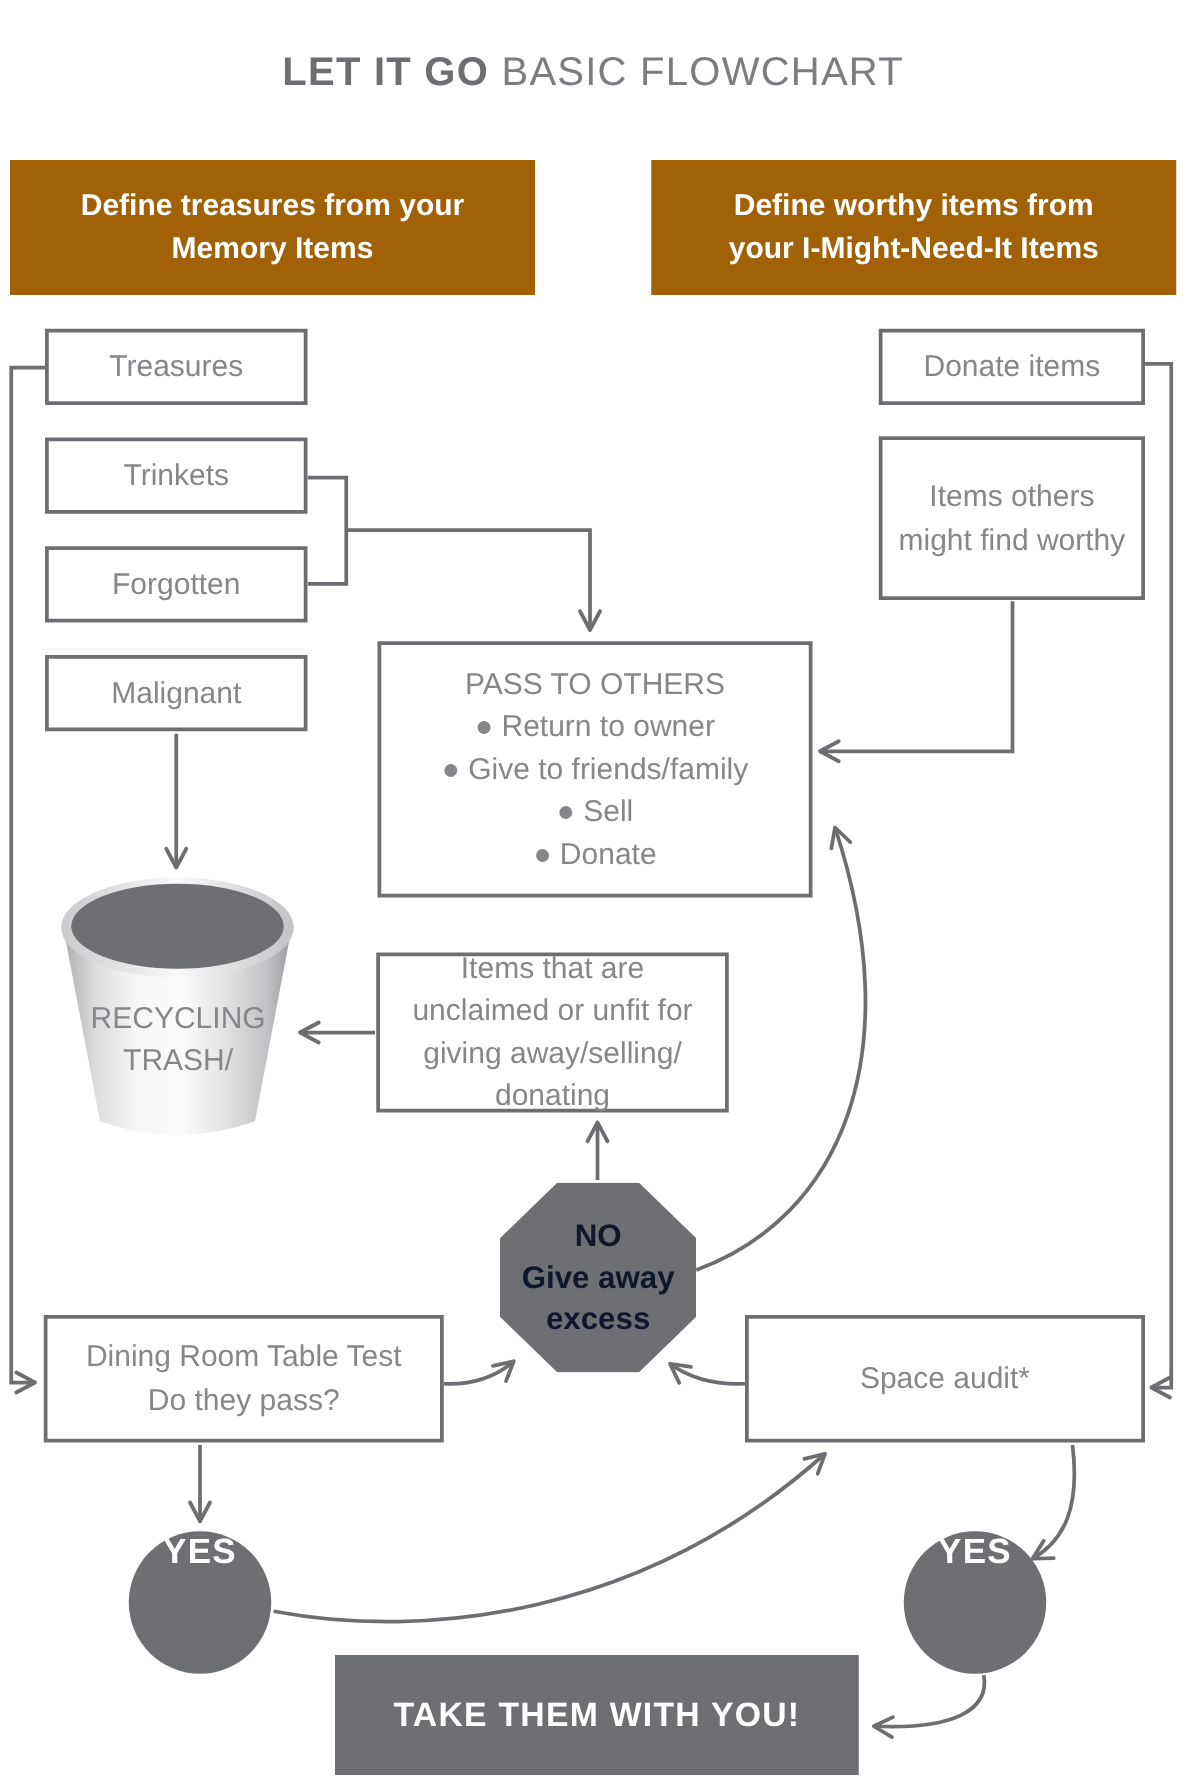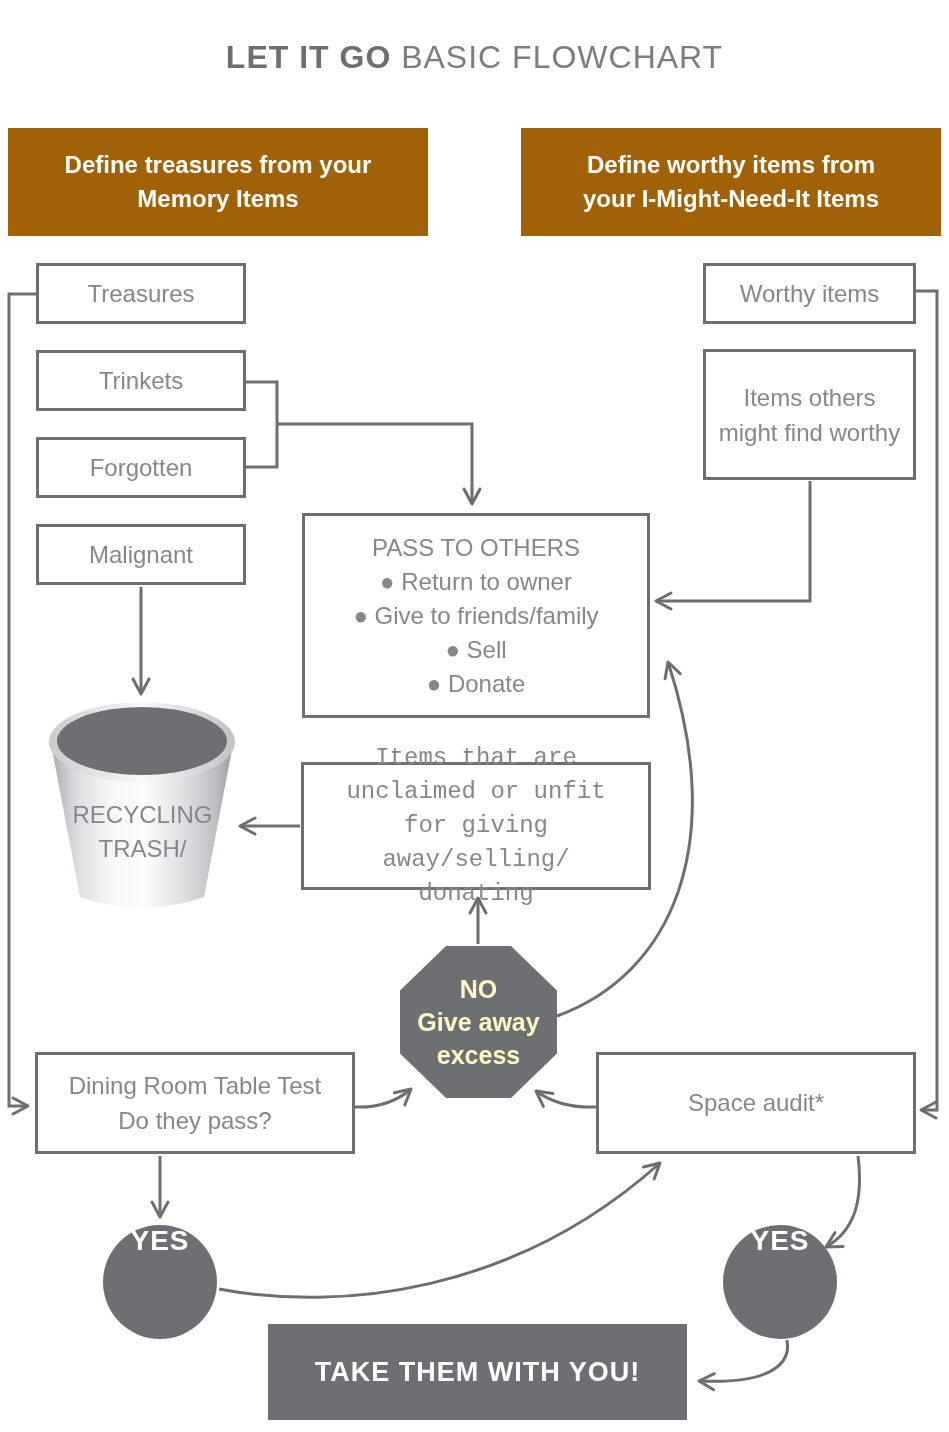--- a/index.html
+++ b/index.html
@@ -30,27 +30,27 @@
     display:flex;flex-direction:column;align-items:center;justify-content:center;
     text-align:center;
   }
   .b-treasures{left:36px;top:263px;width:210px;height:61px;}
   .b-trinkets {left:36px;top:350px;width:210px;height:61px;}
   .b-forgotten{left:36px;top:437px;width:210px;height:61px;}
   .b-malignant{left:36px;top:524px;width:210px;height:61px;}
   .b-worthy   {left:703px;top:263px;width:213px;height:61px;}
   .b-others   {left:703px;top:349px;width:213px;height:131px;line-height:35px;padding:6px;}
   .b-pass     {left:302px;top:513px;width:348px;height:205px;line-height:34px;}
-  .b-unclaimed{left:301px;top:762px;width:350px;height:128px;line-height:34px;padding:4px 14px;font-family:Liberation Mono, monospace;}
+  .b-unclaimed{left:301px;top:762px;width:282px;height:128px;line-height:34px;padding:4px 14px;}
   .b-dining   {left:35px;top:1052px;width:320px;height:102px;line-height:35px;}
   .b-space    {left:596px;top:1052px;width:320px;height:102px;}
   
   .octagon{
     position:absolute;left:400px;top:946px;width:157px;height:152px;
-    background:#6e6f72;color:#fef9c3;font-weight:700;font-size:25px;line-height:33px;
+    background:#6e6f72;color:#0f172a;font-weight:700;font-size:25px;line-height:33px;
     display:flex;flex-direction:column;align-items:center;justify-content:center;text-align:center;
     clip-path:polygon(29.3% 0%,70.7% 0%,100% 29.3%,100% 70.7%,70.7% 100%,29.3% 100%,0% 70.7%,0% 29.3%);
   }
   
   .yes-circle{
     position:absolute;width:114px;height:114px;border-radius:50%;
     background:#6e6f72;color:#ffffff;font-weight:700;font-size:28px;letter-spacing:1px;
     display:flex;align-items:flex-start;justify-content:center;
   }
   .yes-left{left:103px;top:1225px;}
@@ -152,21 +152,21 @@
     <div>Trinkets</div>
   </div>
   <div class="box b-forgotten">
     <div>Forgotten</div>
   </div>
   <div class="box b-malignant">
     <div>Malignant</div>
   </div>
 
   <div class="box b-worthy">
-    <div>Worthy items</div>
+    <div>Donate items</div>
   </div>
   <div class="box b-others">
     <div>Items others might find worthy</div>
   </div>
 
   <div class="box b-pass">
     <div>PASS TO OTHERS</div>
     <div>● Return to owner</div>
     <div>● Give to friends/family</div>
     <div>● Sell</div>

